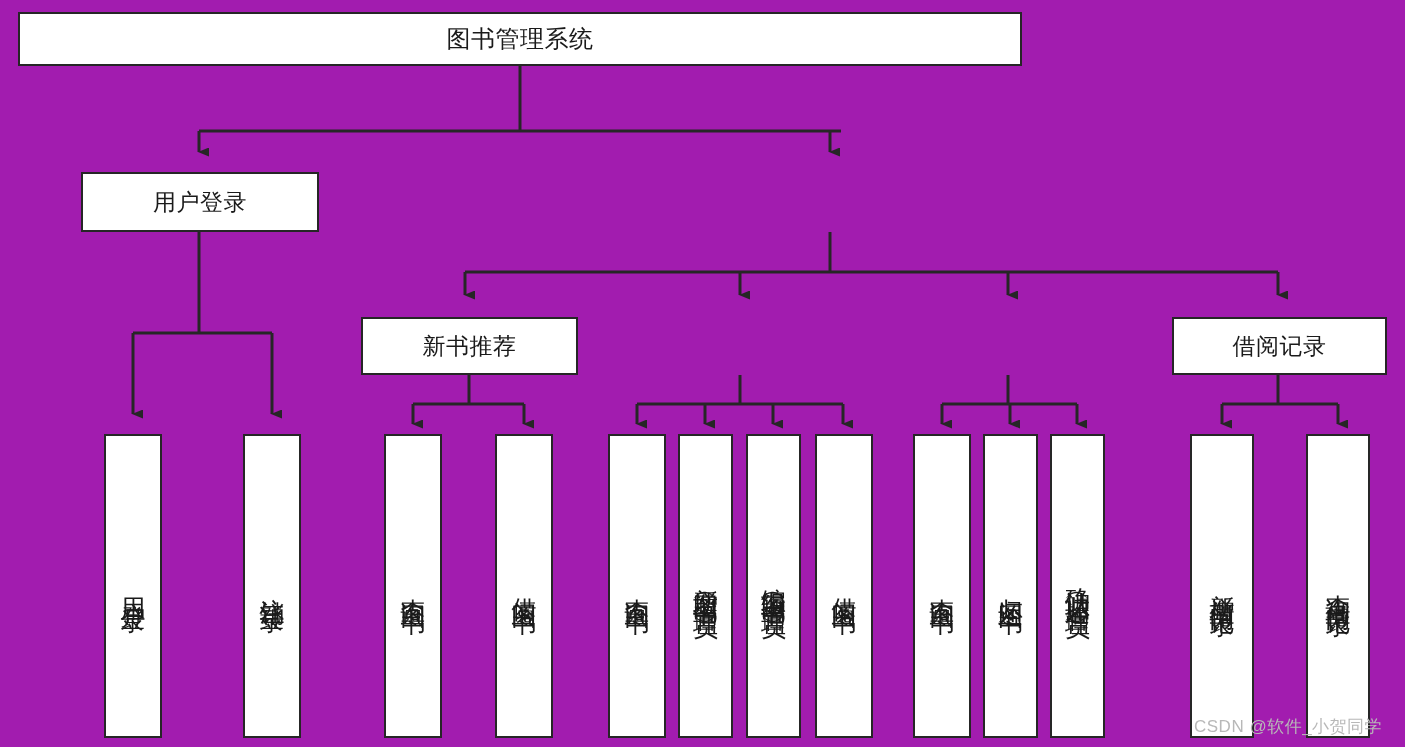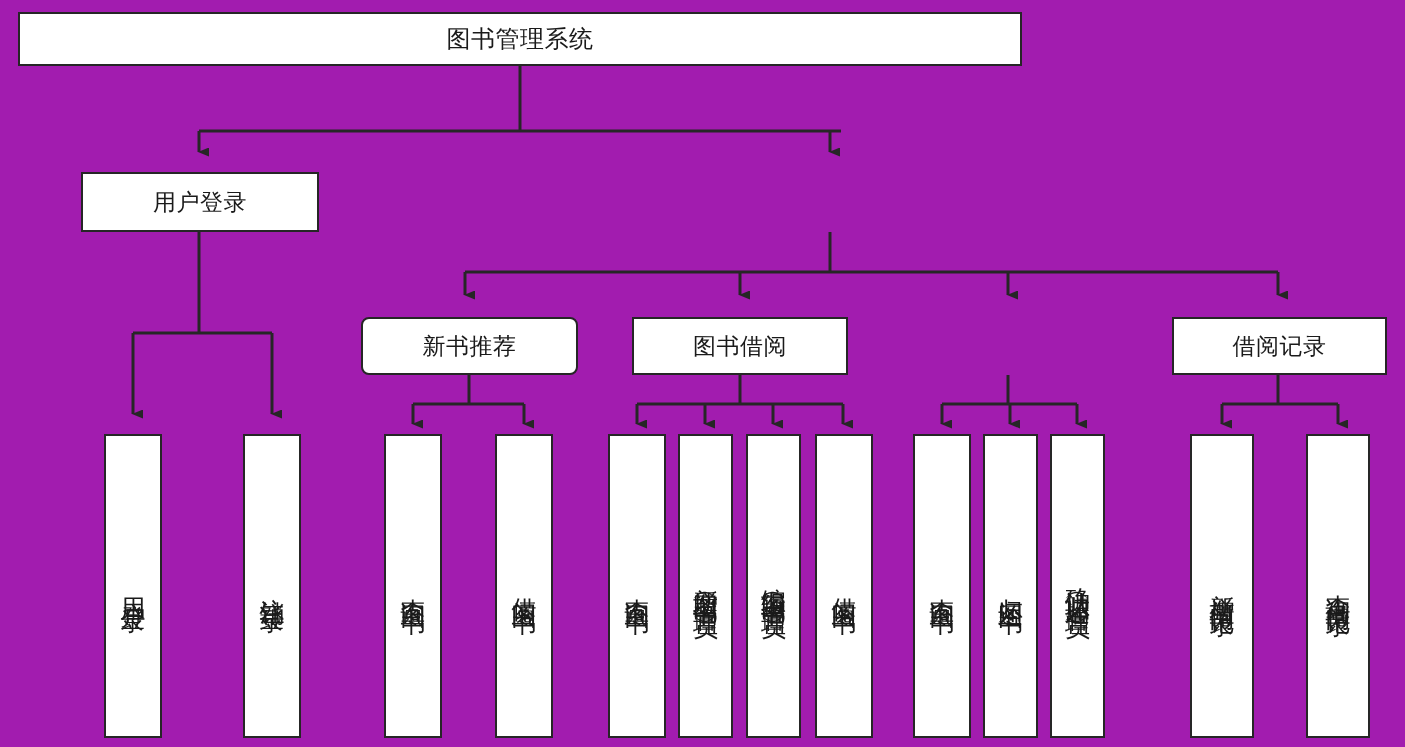--- a/index.html
+++ b/index.html
@@ -123,27 +123,24 @@
 
   <div class="node horiz root" style="left:18px; top:12px; width:1004px; height:54px;">
     <span class="label">图书管理系统</span>
   </div>
 
   <div class="node horiz" style="left:81px; top:172px; width:238px; height:60px;">
     <span class="label">用户登录</span>
   </div>
 
 
-  <div class="node horiz" style="left:361px; top:317px; width:217px; height:58px;border-radius:8px;">
+  <div class="node horiz" style="left:361px; top:317px; width:217px; height:58px;">
     <span class="label">新书推荐</span>
   </div>
 
-  <div class="node horiz" style="left:632px; top:317px; width:216px; height:58px;">
-    <span class="label">图书借阅</span>
-  </div>
 
 
   <div class="node horiz" style="left:1172px; top:317px; width:215px; height:58px;">
     <span class="label">借阅记录</span>
   </div>
 
   <div class="node vert" style="left:104px; top:434px; width:58px; height:304px;">
     <span class="label">用户登录</span>
   </div>
 
@@ -188,14 +185,15 @@
   </div>
 
   <div class="node vert" style="left:1190px; top:434px; width:64px; height:304px;">
     <span class="label">新增借阅记录</span>
   </div>
 
   <div class="node vert" style="left:1306px; top:434px; width:64px; height:304px;">
     <span class="label">查询借阅记录</span>
   </div>
 
+  <div class="watermark" style="left:1194px; top:715px;">CSDN @软件_小贺同学</div>
 
 </div>
 
 </body></html>

